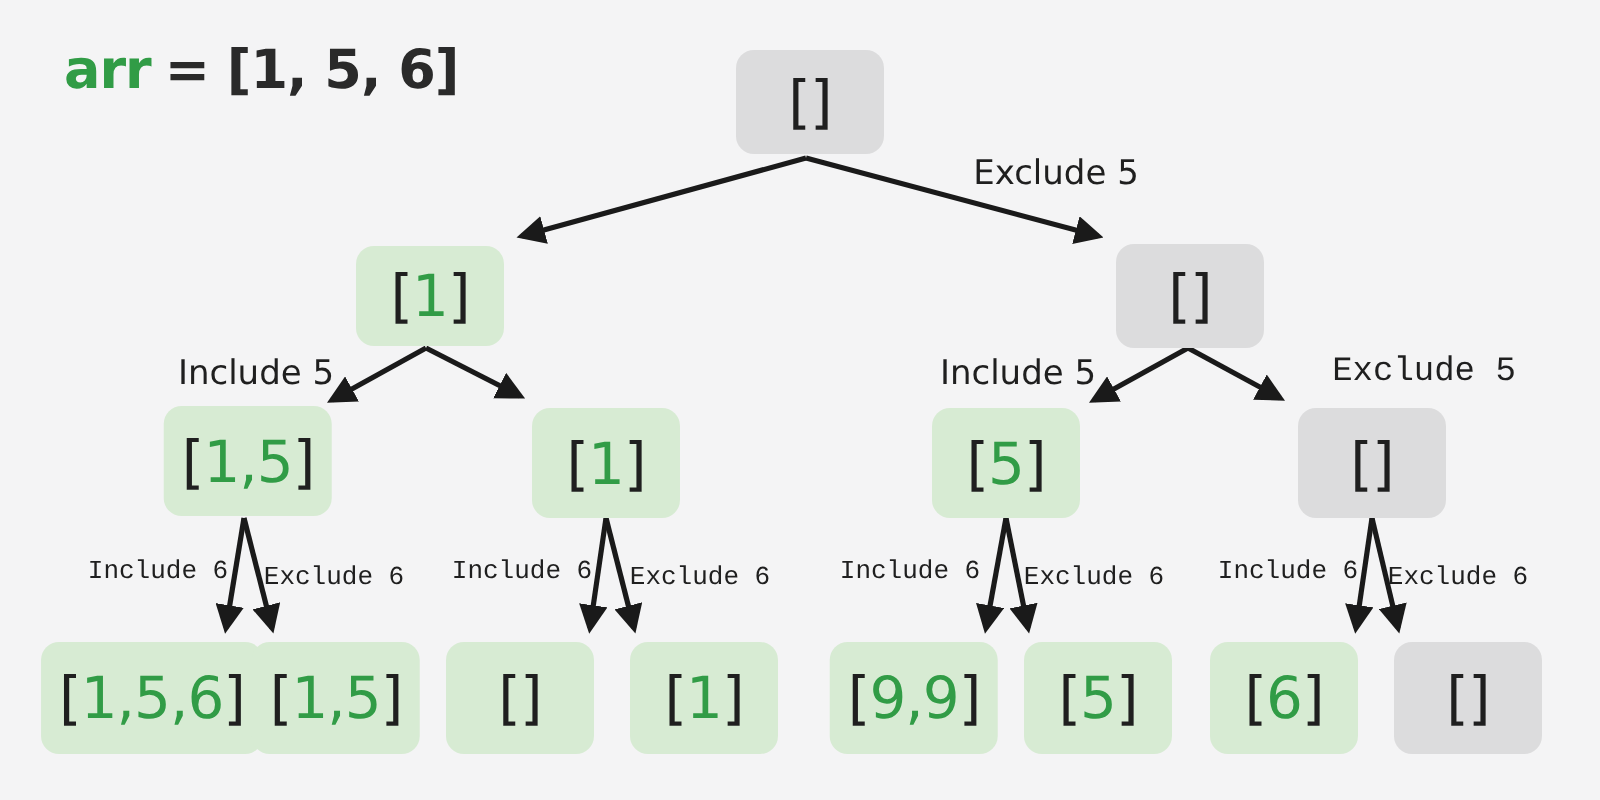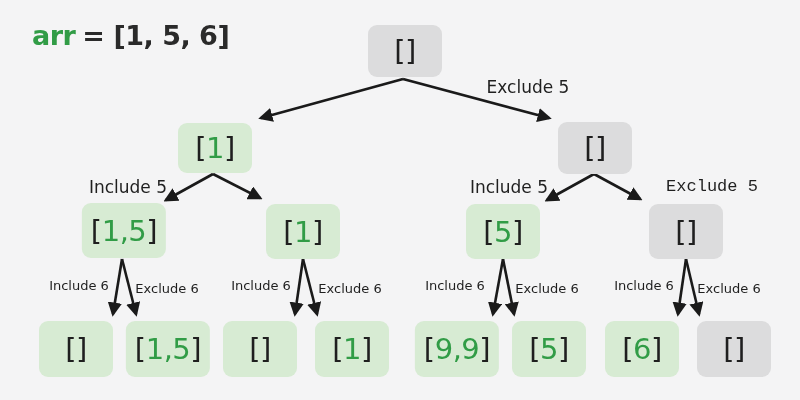--- a/index.html
+++ b/index.html
@@ -40,21 +40,21 @@
   .node.green{background:var(--green-bg);}
   .node.gray{background:var(--gray-bg);}
   .node .bracket{color:var(--dark);}
   .node .val{color:var(--green);}
   .edge-label{
     position:absolute;
     transform:translateX(-50%);
     font-size:17px;color:var(--dark);
     white-space:nowrap;
   }
-  .edge-label.small{font-size:13px;}
+  .edge-label.small{font-size:13px;font-family:Liberation Mono, monospace;}
 </style>
 </head>
 <body>
 
 <div class="stage">
 
   <svg class="edges" width="800" height="400">
     <defs>
       <marker id="arrow" viewBox="0 0 10 10" refX="8" refY="5" markerWidth="5.5" markerHeight="5.5" orient="auto-start-reverse">
         <path d="M0,0 L10,5 L0,10 z" fill="#1a1a1a"></path>
@@ -132,20 +132,21 @@
       <span class="bracket">]</span>
     </div>
   <div class="node gray" style="left:686px;top:204px;height:55px;">
       <span class="bracket">[</span>
       <span class="val"></span>
       <span class="bracket">]</span>
     </div>
 
   <div class="node green leaf" style="left:76px;top:321px;">
       <span class="bracket">[</span>
+      <span class="val">1,5,6</span>
       <span class="bracket">]</span>
     </div>
   <div class="node green leaf" style="left:168px;top:321px;">
       <span class="bracket">[</span>
       <span class="val">1,5</span>
       <span class="bracket">]</span>
     </div>
   <div class="node green leaf" style="left:260px;top:321px;">
       <span class="bracket">[</span>
       <span class="bracket">]</span>

